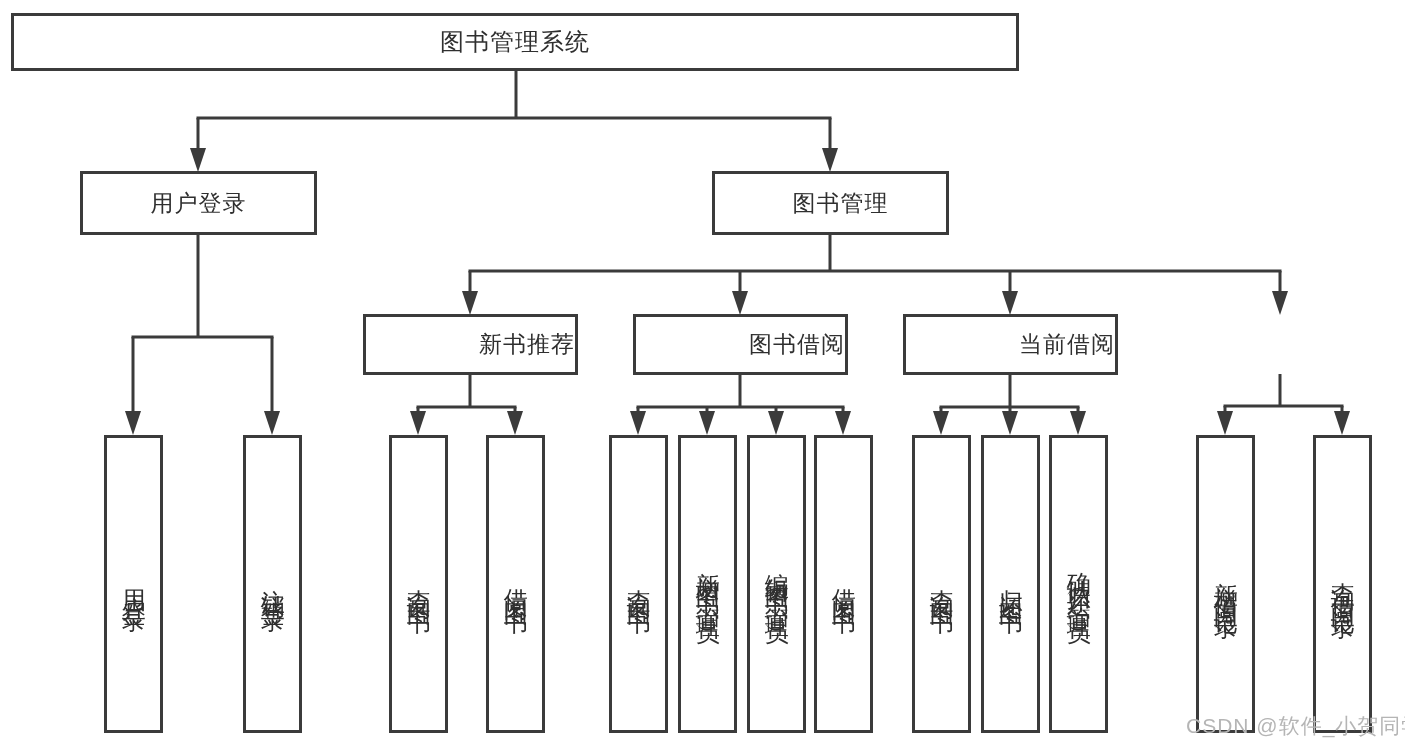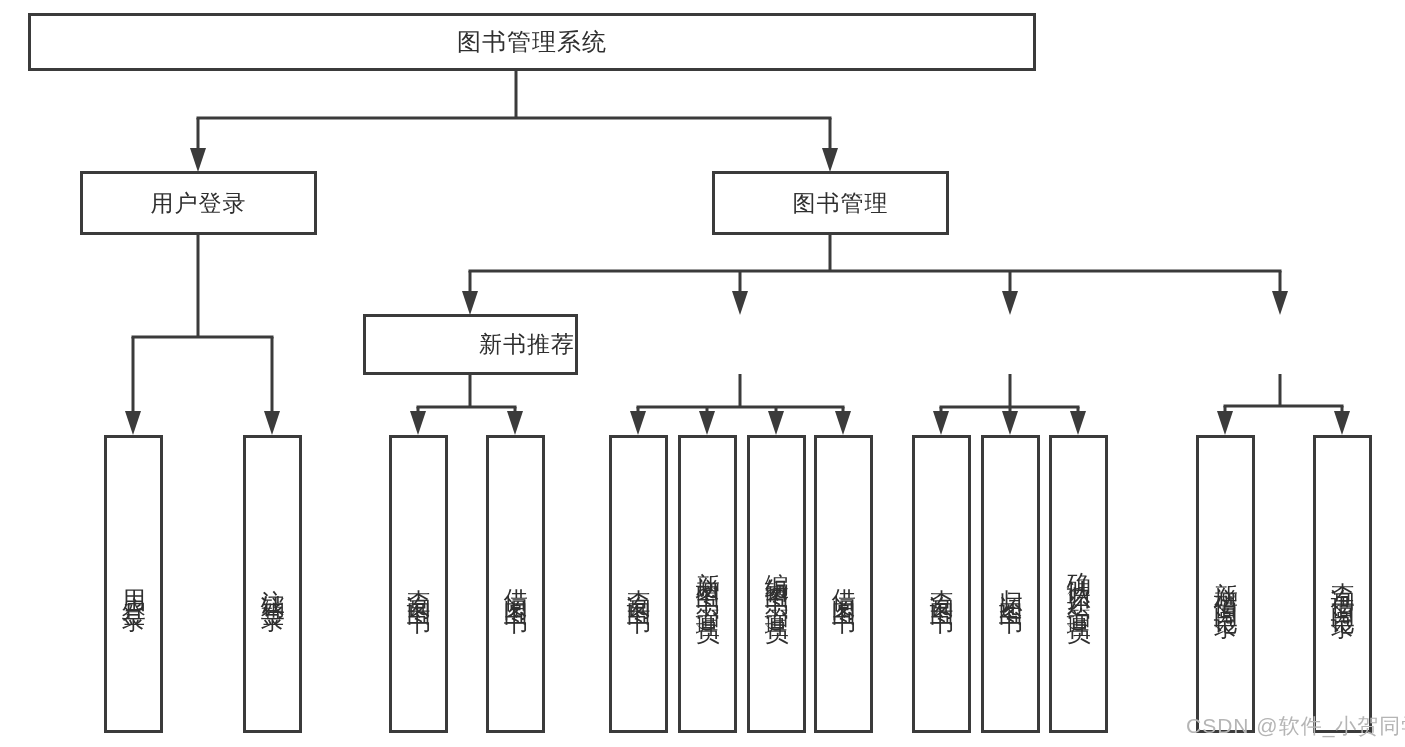--- a/index.html
+++ b/index.html
@@ -14,21 +14,21 @@
     overflow:hidden;font-family:"Liberation Sans","DejaVu Sans",sans-serif;
   }
   .wires{position:absolute;left:0;top:0;}
   .wires path.s{stroke:var(--line);stroke-width:3;fill:none;}
   .wires path.a{fill:var(--line);stroke:none;}
   .box{
     position:absolute;box-sizing:border-box;border:3px solid var(--line);
     background:var(--bg);display:flex;align-items:center;justify-content:center;
     color:var(--text);
   }
-  .root{left:28px;top:13px;width:1008px;height:58px;font-size:24px;letter-spacing:1px;justify-content:center;}
+  .root{left:11px;top:13px;width:1008px;height:58px;font-size:24px;letter-spacing:1px;justify-content:center;}
   .l2{top:171px;width:237px;height:64px;font-size:23px;letter-spacing:1px;}
   .l2.user{left:80px;}
   .l2.mgmt{left:712px;padding-left:20px;}
   .l3{top:314px;width:215px;height:61px;font-size:23px;letter-spacing:1px;justify-content:flex-end;}
   .leaf{top:435px;width:59px;height:298px;}
   .leaf .vtext{
     writing-mode:vertical-rl;text-orientation:mixed;
     font-size:24px;letter-spacing:7px;line-height:1.1;color:var(--text);
   }
   .watermark{
@@ -110,20 +110,26 @@
   <div class="box l2 user">
     <span>用户登录</span>
   </div>
   <div class="box l2 mgmt">
     <span>图书管理</span>
   </div>
 
   <div class="box l3" style="left:363px;">
     <span>新书推荐</span>
   </div>
+  <div class="box l3" style="left:633px;">
+    <span>图书借阅</span>
+  </div>
+  <div class="box l3" style="left:903px;">
+    <span>当前借阅</span>
+  </div>
 
   <div class="box leaf" style="left:104px;">
     <span class="vtext">用户登录</span>
   </div>
   <div class="box leaf" style="left:243px;">
     <span class="vtext">注销登录</span>
   </div>
 
   <div class="box leaf" style="left:389px;">
     <span class="vtext">查询图书</span>

